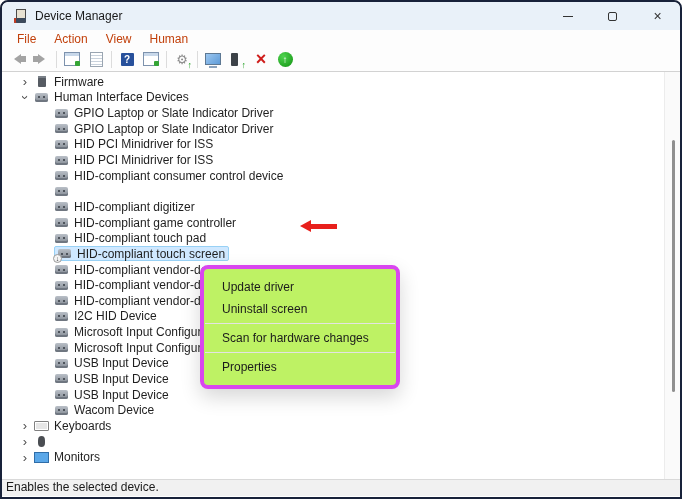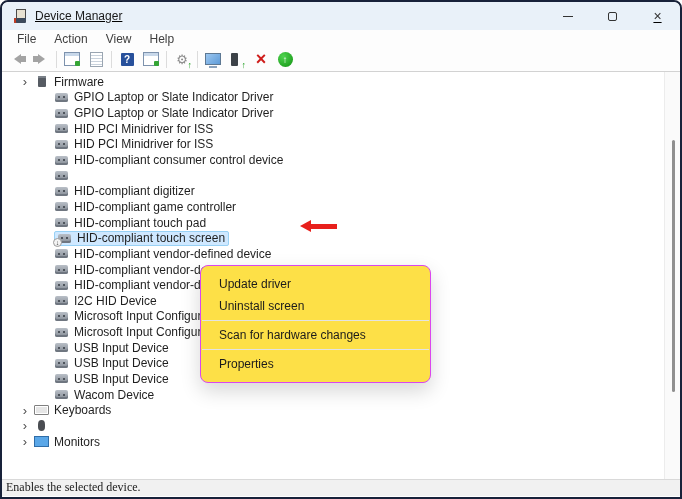--- a/index.html
+++ b/index.html
@@ -3,34 +3,34 @@
 <meta charset="utf-8">
 <style>
   * { box-sizing: border-box; margin: 0; padding: 0; }
   body { font-family: "Liberation Sans", sans-serif; background: #fff; }
   .window {
     position: relative; width: 682px; height: 499px;
     border: 2px solid #18223a; border-radius: 8px 8px 0 0;
     background: #fff; overflow: hidden;
   }
   
-  .titlebar { height: 28px; background: #e9f1f9; display: flex; align-items: center; border-radius: 6px 6px 0 0; text-decoration: underline; }
+  .titlebar { height: 28px; background: #e9f1f9; display: flex; align-items: center; border-radius: 6px 6px 0 0; }
   .tb-left { display: flex; align-items: center; gap: 8px; padding-left: 11px; flex: 1; }
   .dm-icon { width: 14px; height: 14px; position: relative; }
   .dm-icon::before { content:""; position:absolute; left:3px; top:0; width:8px; height:8px; background:#e8e2d2; border:1px solid #4a4a4a; }
   .dm-icon::after { content:""; position:absolute; left:1px; bottom:0; width:12px; height:5px; background:#3c4a5c; border-radius:1px; box-shadow: inset 2px 0 0 #c23b22; }
   .title { font-size: 12px; color: #191919; }
   .win-controls { display: flex; height: 100%; }
   .wc { width: 45px; display: flex; align-items: center; justify-content: center; }
   .glyph-min { width: 10px; height: 1px; background: #333; }
   .glyph-max { width: 9px; height: 9px; border: 1px solid #333; border-radius: 2px; }
   .glyph-close { font-size: 14px; color: #333; line-height: 1; }
   
   .menubar { height: 17px; background: #fdfdfd; display: flex; align-items: center; padding-left: 6px; }
-  .menu-item { font-size: 12px; color: #404040; padding: 0 9px; }
+  .menu-item { font-size: 12px; color: #c2410c; padding: 0 9px; }
   
   .toolbar { height: 25px; background: #fdfdfd; border-bottom: 1px solid #d2d2d2; display: flex; align-items: center; padding-left: 3px; }
   .tbi { width: 24px; height: 21px; display: flex; align-items: center; justify-content: center; position: relative; }
   .t-sep { width: 1px; height: 17px; background: #dcdcdc; margin: 0 3px; }
   .t-back::before { content:""; border:5px solid transparent; border-right:7px solid #a3a3a3; margin-right:-1px; }
   .t-back::after  { content:""; width:6px; height:6px; background:#a3a3a3; }
   .t-fwd::before  { content:""; width:6px; height:6px; background:#a3a3a3; }
   .t-fwd::after   { content:""; border:5px solid transparent; border-left:7px solid #a3a3a3; margin-left:-1px; }
   .t-win::before { content:""; width:14px; height:12px; border:1px solid #7d92ad; background:linear-gradient(#c8d8ea 0 3px, #fff 3px); }
   .t-win::after  { content:""; position:absolute; right:4px; bottom:4px; width:5px; height:5px; background:#35a535; border-radius:1px; }
@@ -56,32 +56,32 @@
   .ticon { position: relative; width: 15px; height: 12px; display: flex; align-items: center; justify-content: center; margin-right: 5px; flex: none; }
   .i-firmware::before { content:""; width:8px; height:11px; background:#565b63; border-radius:1px; box-shadow: inset 0 2px 0 #7a8088; }
   .i-device::before { content:""; width:13px; height:9px; border-radius:2px; background:linear-gradient(#b9bfc7,#858c95); box-shadow: inset 0 -2px 0 #6f7680; }
   .i-device::after { content:""; position:absolute; left:4px; top:5px; width:2px; height:2px; background:#4e545c; box-shadow:5px 0 0 #4e545c; }
   .i-keyboard::before { content:""; width:14px; height:8px; background:#e6e6e6; border:1px solid #808080; border-radius:1px; box-shadow: inset 0 0 0 1px #fff; }
   .i-mouse::before { content:""; width:7px; height:11px; background:#4a4d52; border-radius:4px / 5px; }
   .i-monitor::before { content:""; width:13px; height:9px; background:#5aa7e8; border:1px solid #2f6da8; }
   .badge { position:absolute; left:-4px; bottom:-3px; width:9px; height:9px; border-radius:50%; background:#f4f4f4; border:1px solid #9a9a9a; font-size:7px; line-height:8px; text-align:center; color:#333; font-weight:bold; z-index:2; }
   .sel { display:flex; align-items:center; background:#cfe8ff; border:1px solid #98d1f5; border-radius:2px; height:15px; padding:0 3px 0 2px; }
   
-  .ctx { position:absolute; left:198px; top:193px; width:231px; background:#fde047; border:1px solid #d946ef; border-radius:8px; box-shadow:0 8px 20px rgba(0,0,0,.16); padding:7px 0; z-index:10; }
+  .ctx { position:absolute; left:198px; top:193px; width:200px; background:#bef264; border:4px solid #d946ef; border-radius:8px; box-shadow:0 8px 20px rgba(0,0,0,.16); padding:7px 0; z-index:10; }
   .ctx-item { position:relative; font-size:12px; color:#1b1b1b; padding:4px 0 4px 18px; }
   .ctx-sep { height:1px; background:#e3e3e3; margin:3px 1px; }
   .annot-box { position:absolute; left:10px; top:-4px; width:84px; height:18px; border:3px solid #e8201c; pointer-events:none; z-index:5; }
   .annot-arrow { position:absolute; left:298px; top:148px; display:flex; align-items:center; z-index:20; }
   .arrow-head { width:0; height:0; border-top:6px solid transparent; border-bottom:6px solid transparent; border-right:11px solid #e8201c; }
   .arrow-shaft { width:26px; height:5px; background:#e8201c; }
   
   .scroll { position:absolute; top:0; right:0; width:16px; height:100%; background:#fafafa; border-left:1px solid #ececec; }
   .thumb { position:absolute; top:68px; left:7px; width:3px; height:252px; background:#8f8f8f; border-radius:2px; }
   
-  .statusbar { height:17px; background:#f1f1f1; border-top:1px solid #d9d9d9; font-size:12px; line-height:15px; padding-left:4px; color:#1a1a1a;font-family:Liberation Serif, serif; }
+  .statusbar { height:17px; background:#f1f1f1; border-top:1px solid #d9d9d9; font-size:12px; line-height:15px; padding-left:4px; color:#1a1a1a; }
 </style>
 </head>
 <body>
 
 <div class="window">
 
   <div class="titlebar">
     <div class="tb-left">
       <span class="dm-icon"></span>
       <span class="title">Device Manager</span>
@@ -96,21 +96,21 @@
       <div class="wc">
           <span class="glyph-close">×</span>
         </div>
     </div>
   </div>
 
   <div class="menubar">
     <span class="menu-item">File</span>
     <span class="menu-item">Action</span>
     <span class="menu-item">View</span>
-    <span class="menu-item">Help</span>
+    <span class="menu-item">Human</span>
   </div>
 
   <div class="toolbar">
       <span class="tbi t-back"></span>
       <span class="tbi t-fwd"></span>
       <span class="t-sep"></span>
       <span class="tbi t-win"></span>
       <span class="tbi t-doc"></span>
       <span class="t-sep"></span>
       <span class="tbi t-help"></span>
@@ -123,20 +123,25 @@
       <span class="tbi t-x"></span>
       <span class="tbi t-enable"></span>
     </div>
 
   <div class="content">
     <div class="tree">
         <div class="row l1">
           <span class="chev">›</span>
           <span class="ticon i-firmware"></span>
           <span class="label">Firmware</span>
+        </div>
+        <div class="row l1">
+          <span class="chev exp">›</span>
+          <span class="ticon i-device"></span>
+          <span class="label">Human Interface Devices</span>
         </div>
         <div class="row l2">
           <span class="ticon i-device"></span>
           <span class="label">GPIO Laptop or Slate Indicator Driver</span>
         </div>
         <div class="row l2">
           <span class="ticon i-device"></span>
           <span class="label">GPIO Laptop or Slate Indicator Driver</span>
         </div>
         <div class="row l2">

